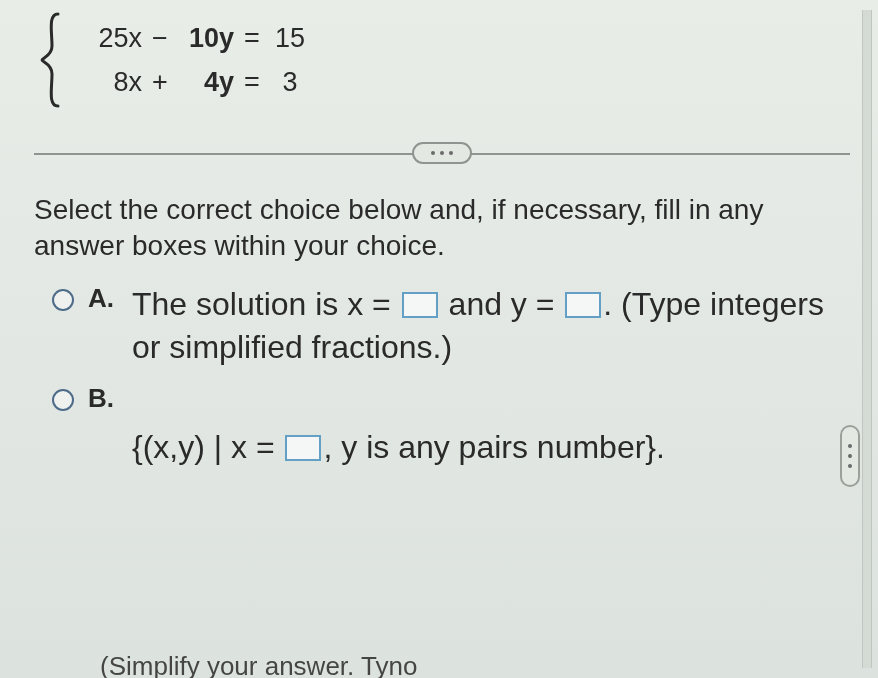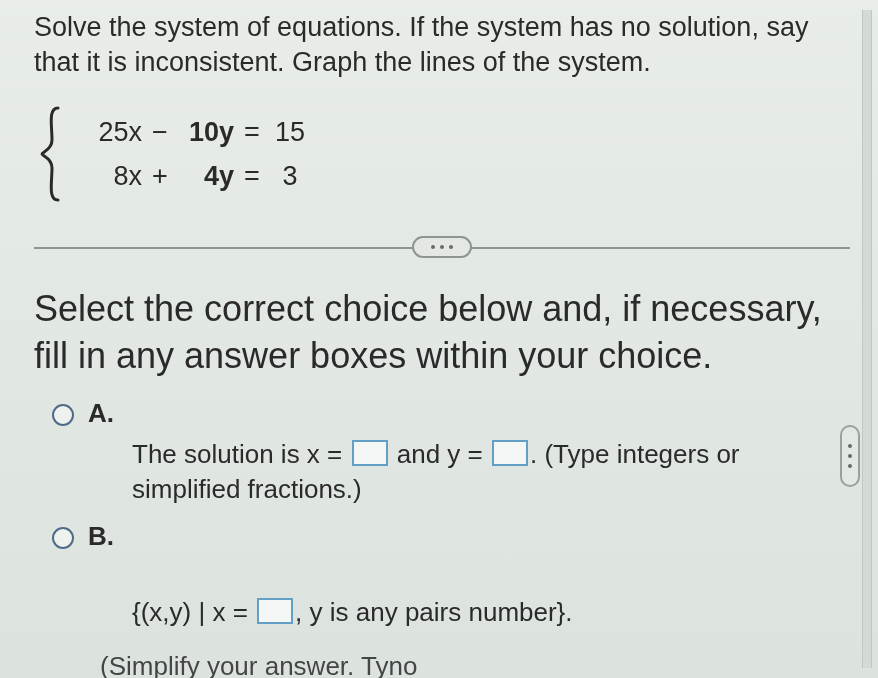--- a/index.html
+++ b/index.html
@@ -60,21 +60,21 @@
     border-radius: 11px;
     background: #e3e8e3;
     display: flex;
     align-items: center;
     justify-content: center;
     gap: 5px;
   }
   .pill span { width:4px; height:4px; background:#6a6a6a; border-radius:2px; }
 
   .instr {
-    font-size: 36px;
+    font-size: 28px;
     line-height: 1.3;
     margin-bottom: 18px;
   }
 
   .choice {
     display: flex;
     gap: 14px;
     margin-left: 18px;
     margin-bottom: 14px;
   }
@@ -86,23 +86,22 @@
     margin-top: 6px;
     background: #eef1ee;
   }
   .letter {
     flex: 0 0 auto;
     font-size: 26px;
     font-weight: bold;
     width: 30px;
   }
   .choice-body {
-    font-size: 26px;
+    font-size: 32px;
     line-height: 1.35;
-    margin-top: 39px;
   }
   .box {
     display: inline-block;
     width: 36px;
     height: 26px;
     vertical-align: -3px;
     border: 2px solid #64a0c6;
     background: #f4f7f5;
     margin: 0 2px;
   }
@@ -141,21 +140,20 @@
     justify-content: center;
     gap: 6px;
   }
   .side-pill span { width:4px; height:4px; background:#6a6a6a; border-radius:2px; }
 </style>
 </head>
 <body>
 
 <div class="page">
 
-  <div class="prompt">Solve the system of equations. If the system has no solution, say that it is inconsistent. Graph the lines of the system.</div>
 
   <div class="system">
     <div class="brace">
       <svg width="26" height="100" viewBox="0 0 26 100">
         <path d="M20 4 C10 4 14 22 14 36 C14 46 4 48 4 50 C4 52 14 54 14 64 C14 78 10 96 20 96" stroke="#2a2a2a" stroke-width="3" fill="none" stroke-linecap="round"></path>
       </svg>
     </div>
     <div class="eqrows">
       <div class="row">
         <span class="cell w-coef1">25x</span>

